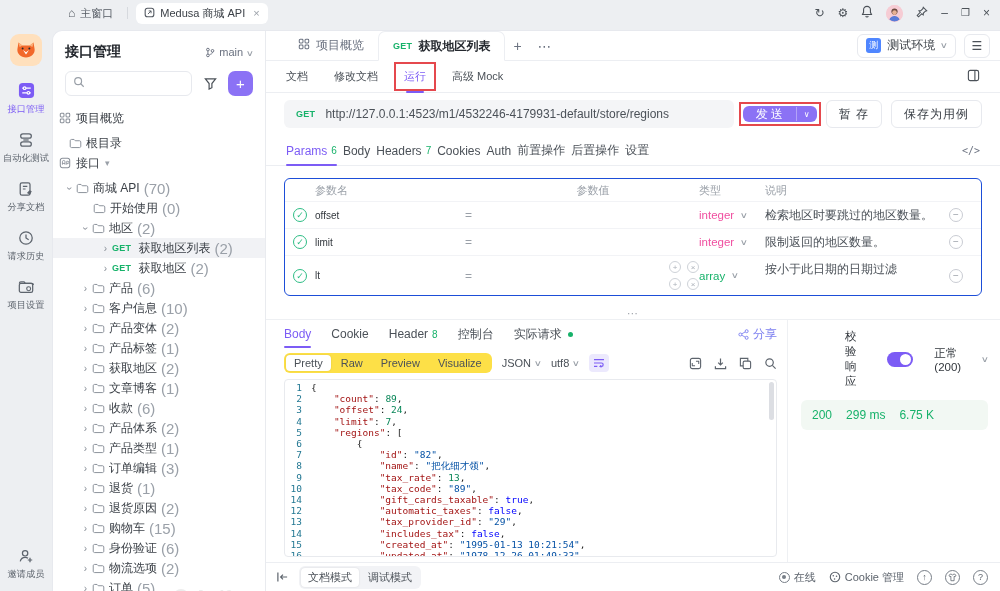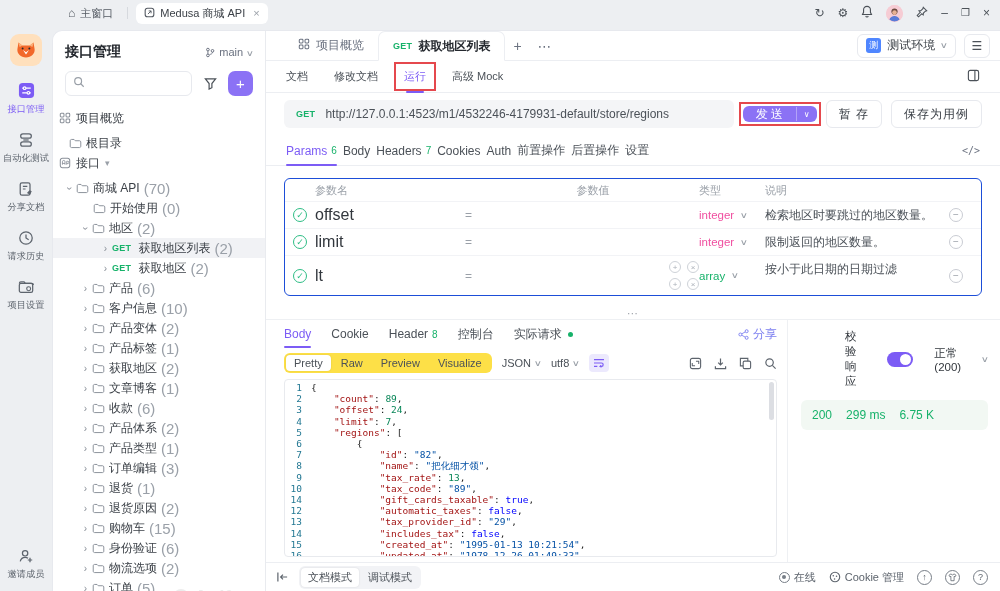--- a/index.html
+++ b/index.html
@@ -87,21 +87,21 @@
   .param-tab.active::before { content:''; position:absolute; left:0; right:0; bottom:0; height:2px; background:#7c5cf5; border-radius:2px; }
   .pt-badge { color:#17b26a; font-size:10px; }
   .pt-code { margin-left:auto; color:#6b7280; font-size:10px; font-family:"DejaVu Sans Mono",monospace; }
 
   .query-title { font-size:11.5px; color:#6b7280; padding:9px 20px 5px; flex:none; }
   .param-table { margin:12px 18px; border:1px solid #1d4ed8; border-radius:6px; flex:none; overflow:hidden; }
   .p-row { display:grid; grid-template-columns:30px 150px 22px 212px 66px 1fr 32px; align-items:center; border-top:1px solid #f2f3f6; min-height:27px; }
   .p-row.hdr { border-top:none; min-height:22px; color:#9aa0a8; font-size:11px; }
   .p-row .c-val { text-align:left; }
   .p-row.hdr .c-val { text-align:center; }
-  .p-name { color:#32373d; font-size:16px; }
+  .p-name { color:#32373d; font-size:10px; }
   .p-eq { color:#9aa0a8; }
   .p-type { font-size:11.5px; display:flex; align-items:center; gap:7px; }
   .p-type.pink { color:#f04fa0; } .p-type.green { color:#17b26a; }
   .p-desc { color:#4b5158; font-size:12px; white-space:nowrap; overflow:hidden; }
   .chk { width:14px; height:14px; border:1.3px solid #2ebd85; border-radius:50%; color:#2ebd85; font-size:9px; display:flex; align-items:center; justify-content:center; margin-left:8px; }
   .rminus { width:14px; height:14px; border:1.2px solid #c9ccd3; border-radius:50%; color:#9aa0a8; font-size:10px; line-height:1; display:flex; align-items:center; justify-content:center; }
   .mini-ops { display:flex; gap:6px; justify-content:flex-end; align-items:center; height:17px; }
   .mop { width:12px; height:12px; border:1.1px solid #ced2d8; border-radius:50%; color:#aab0b8; font-size:8px; display:flex; align-items:center; justify-content:center; }
   .p-row.tall { min-height:40px; }
   .p-row.tall .p-desc { align-self:start; padding-top:5px; }

